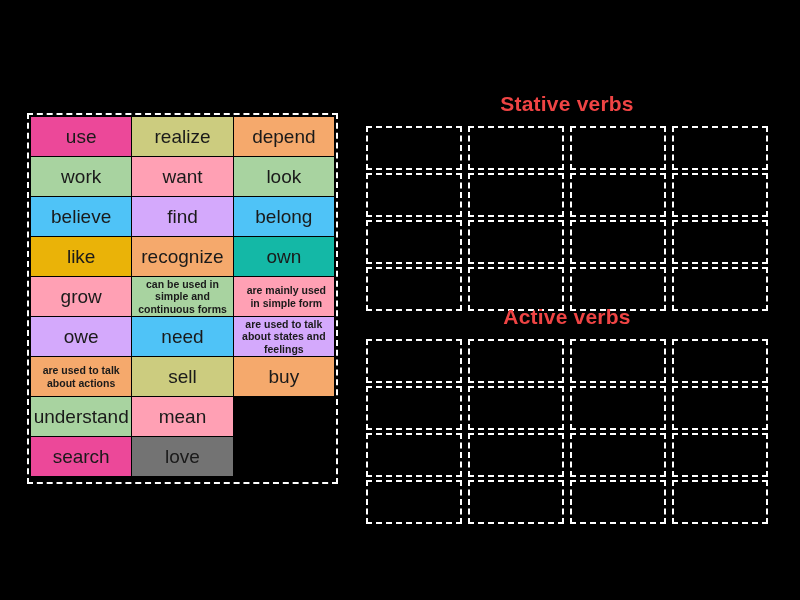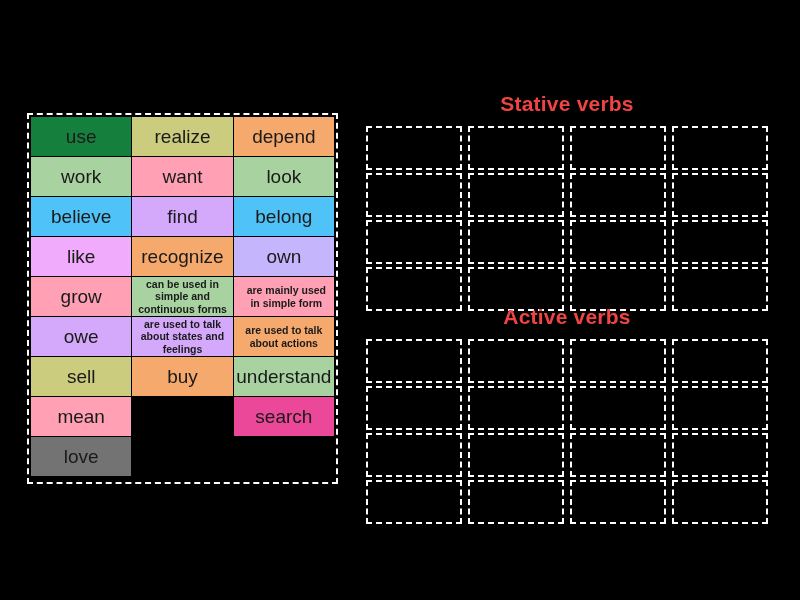--- a/index.html
+++ b/index.html
@@ -84,36 +84,37 @@
     border: 2px dashed #ffffff;
     box-sizing: border-box;
     background: transparent;
   }
 </style>
 </head>
 <body>
 
 <div id="word-bank">
   <div id="tile-grid">
-      <div class="tile" style="background: #15803d;">use</div>
+      <div class="tile" style="background: #ec4899;">use</div>
       <div class="tile" style="background: rgb(204, 204, 127);">realize</div>
       <div class="tile" style="background: rgb(245, 169, 108);">depend</div>
       <div class="tile" style="background: rgb(168, 211, 160);">work</div>
       <div class="tile" style="background: rgb(255, 160, 180);">want</div>
       <div class="tile" style="background: rgb(168, 211, 160);">look</div>
       <div class="tile" style="background: rgb(79, 195, 247);">believe</div>
       <div class="tile" style="background: rgb(212, 169, 252);">find</div>
       <div class="tile" style="background: rgb(79, 195, 247);">belong</div>
-      <div class="tile" style="background: #f0abfc;">like</div>
+      <div class="tile" style="background: #eab308;">like</div>
       <div class="tile" style="background: rgb(245, 169, 108);">recognize</div>
-      <div class="tile" style="background: #c4b5fd;">own</div>
+      <div class="tile" style="background: #14b8a6;">own</div>
       <div class="tile" style="background: rgb(255, 160, 180);">grow</div>
       <div class="tile multiline" style="background: rgb(168, 211, 160);">can be used in simple and continuous forms</div>
       <div class="tile multiline" style="background: rgb(255, 160, 180); padding-left: 7px;">are mainly used in simple form</div>
       <div class="tile" style="background: rgb(212, 169, 252);">owe</div>
+      <div class="tile" style="background: rgb(79, 195, 247);">need</div>
       <div class="tile multiline" style="background: rgb(212, 169, 252);">are used to talk about states and feelings</div>
       <div class="tile multiline" style="background: rgb(245, 169, 108);">are used to talk about actions</div>
       <div class="tile" style="background: rgb(204, 204, 127);">sell</div>
       <div class="tile" style="background: rgb(245, 169, 108);">buy</div>
       <div class="tile" style="background: rgb(168, 211, 160);">understand</div>
       <div class="tile" style="background: rgb(255, 160, 180);">mean</div>
       <div class="tile blank" style="background: transparent;"></div>
       <div class="tile" style="background: #ec4899;">search</div>
       <div class="tile" style="background: #737373;">love</div>
       <div class="tile blank" style="background: transparent;"></div>

